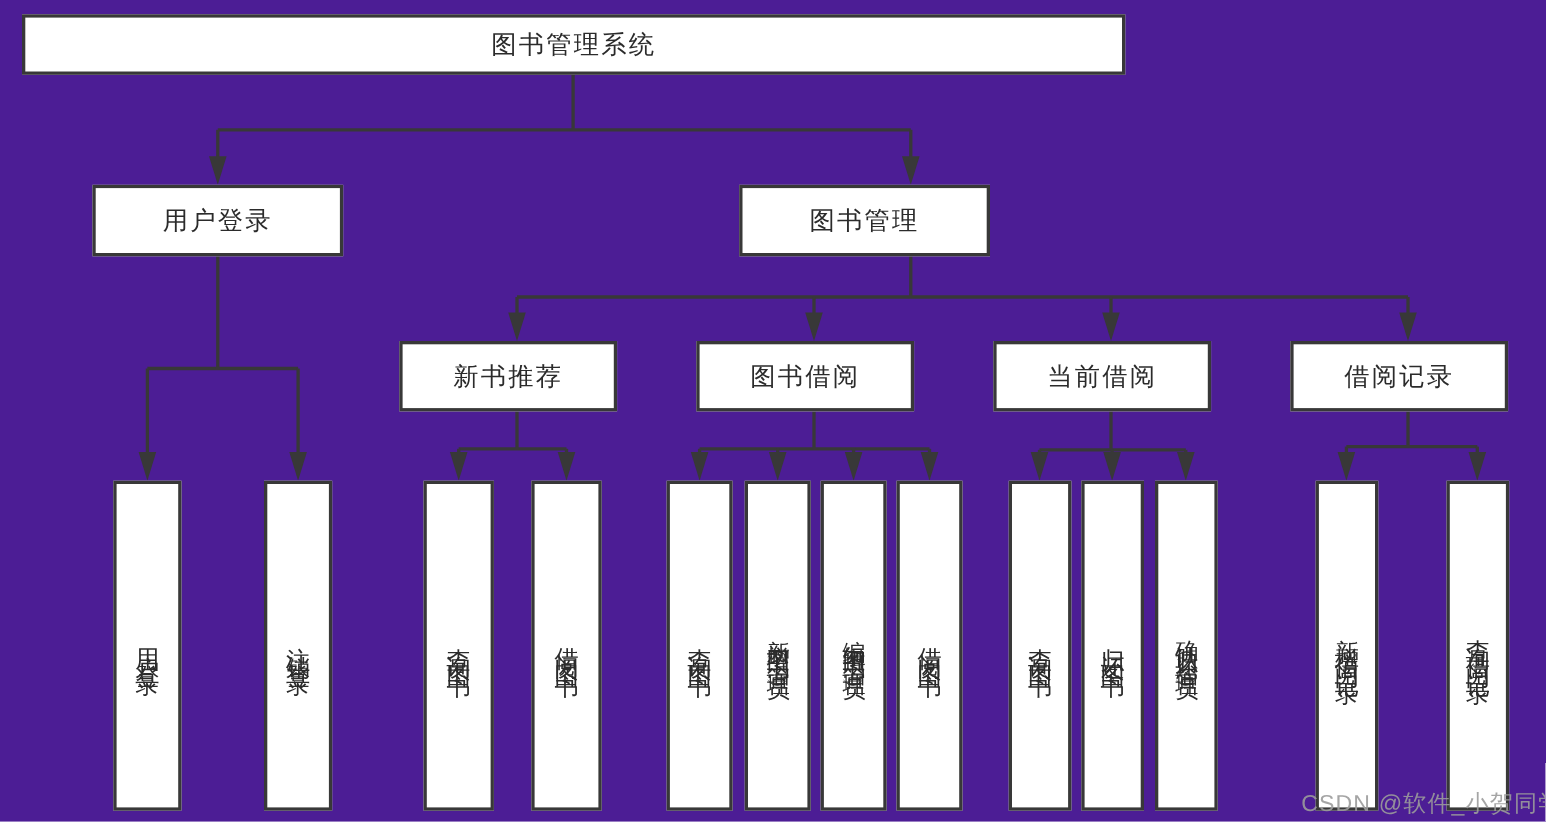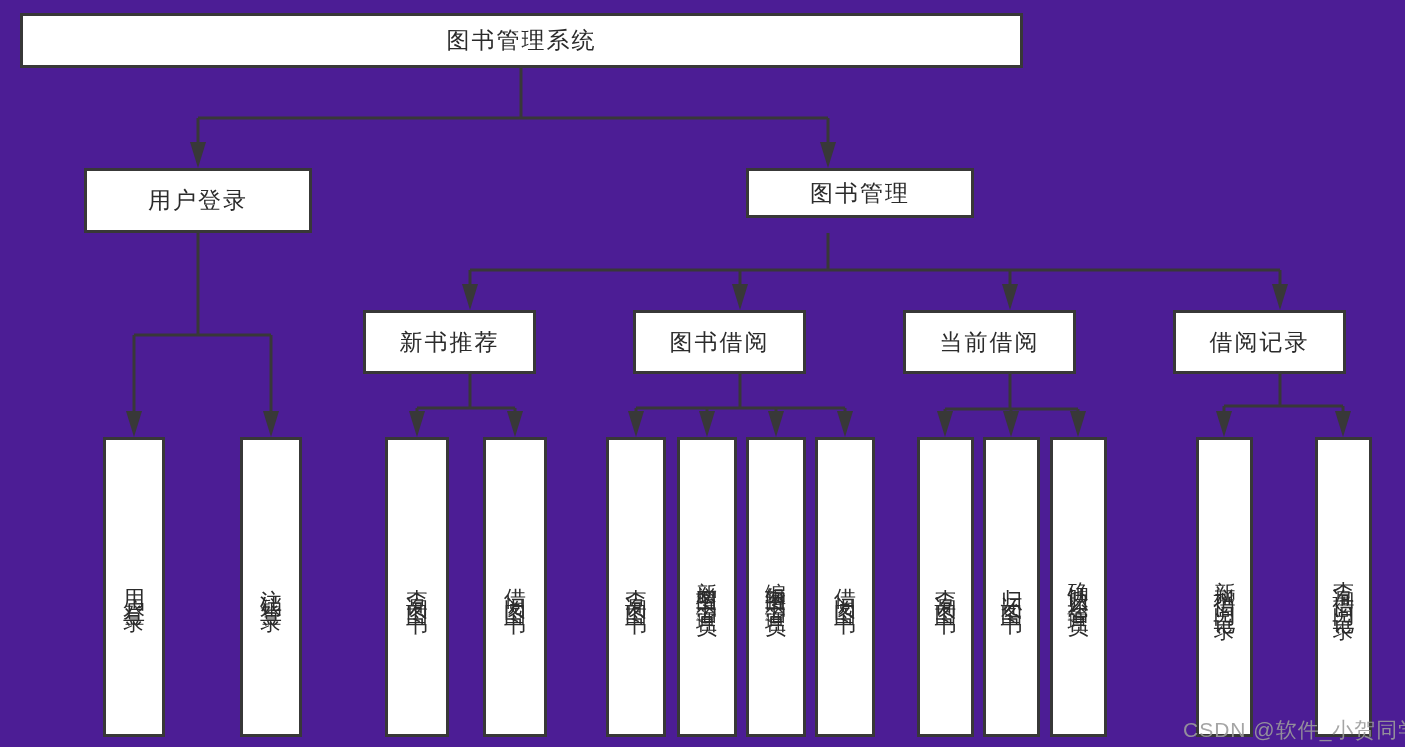--- a/index.html
+++ b/index.html
@@ -43,22 +43,22 @@
     letter-spacing: 8px;
     line-height: 1;
     top: 437px;
     height: 300px;
   }
   .box.v.dense { letter-spacing: 5px; font-size: 21px; }
 
   
   .root  { left: 20px;  top: 13px;  width: 1003px; height: 55px; }
   .l2a   { left: 84px;  top: 168px; width: 228px;  height: 65px; }
-  .l2b   { left: 746px; top: 168px; width: 228px;  height: 50px; }
-  .l3    { top: 310px; width: 173px; height: 64px; }
+  .l2b   { left: 672px; top: 168px; width: 228px;  height: 65px; }
+  .l3    { top: 310px; width: 198px; height: 64px; }
   .l3a   { left: 363px; }
   .l3b   { left: 633px; }
   .l3c   { left: 903px; }
   .l3d   { left: 1173px; }
 
   .a1 { left: 103px;  width: 62px; }
   .a2 { left: 240px;  width: 62px; }
   .b1 { left: 385px;  width: 64px; }
   .b2 { left: 483px;  width: 64px; }
   .c1 { left: 606px;  width: 60px; }

